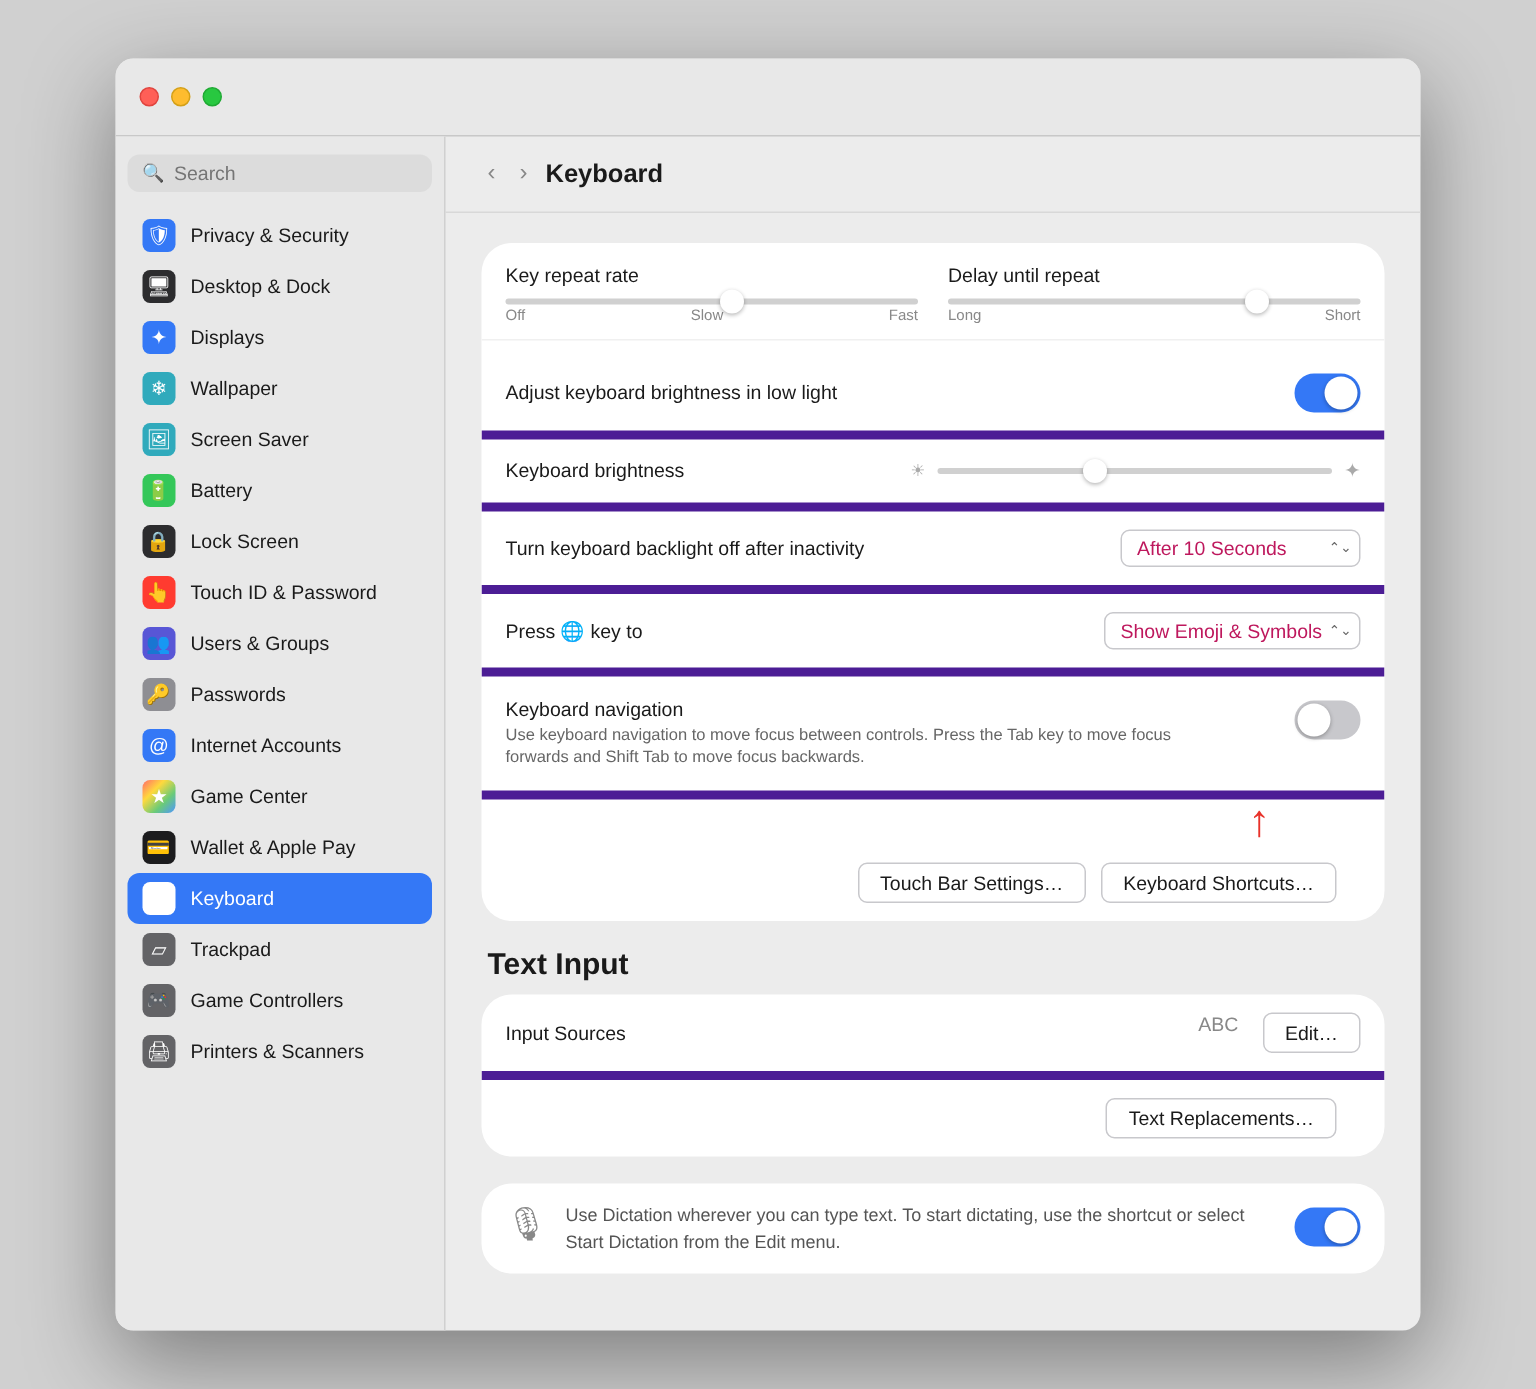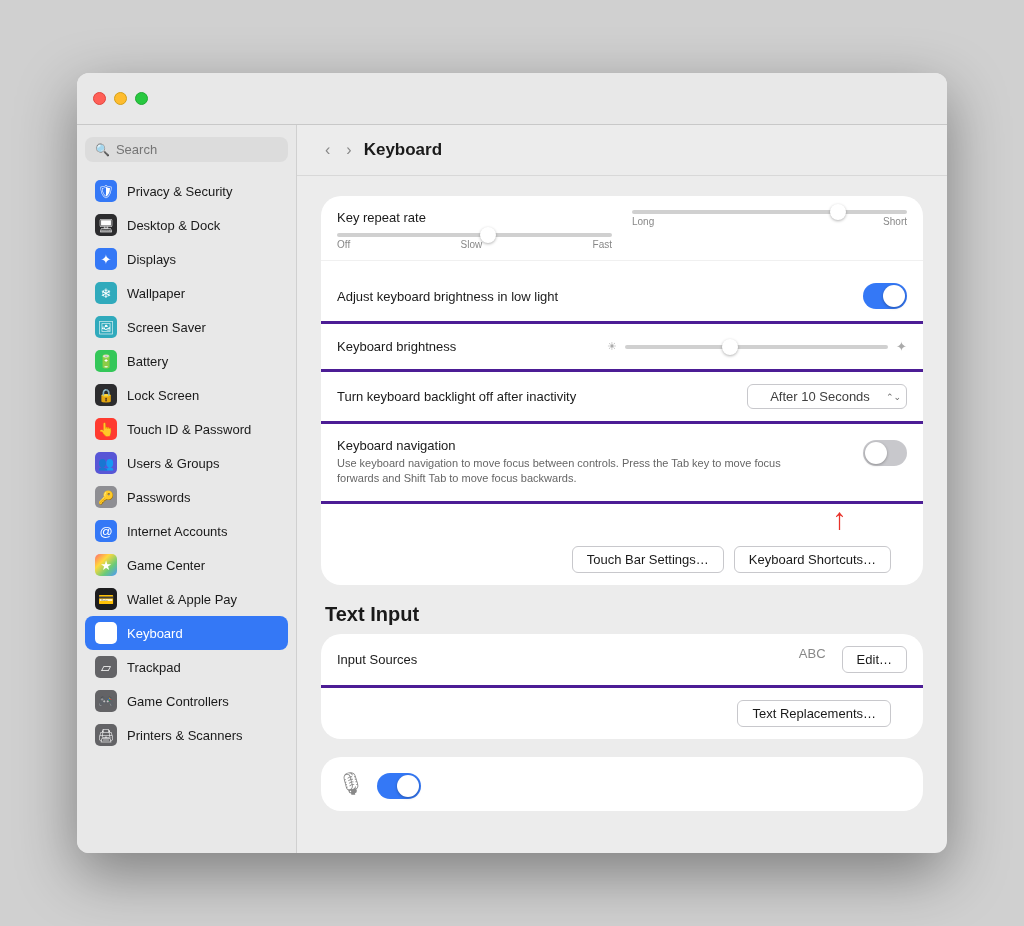--- a/index.html
+++ b/index.html
@@ -161,21 +161,21 @@
       background: white;
       border-radius: 20px;
       margin-bottom: 18px;
       overflow: hidden;
     }
     .settings-row {
       display: flex;
       align-items: center;
       justify-content: space-between;
       padding: 12px 16px;
-      border-bottom: 3px solid #4c1d95;
+      border-bottom: 6px solid #4c1d95;
       min-height: 48px;
     }
     .settings-row:last-child {
       border-bottom: none;
     }
     .settings-row-label {
       font-size: 13px;
       color: #1a1a1a;
     }
     .settings-row-desc {
@@ -240,26 +240,25 @@
     .toggle-on .toggle-knob { right: 2px; }
     .toggle-off .toggle-knob { left: 2px; }
 
     
     .select-dropdown {
       background: white;
       border: 1px solid #c8c8cc;
       border-radius: 6px;
       padding: 4px 24px 4px 10px;
       font-size: 13px;
-      color: #404040;
+      color: #be185d;
       cursor: pointer;
       appearance: none;
       position: relative;
       min-width: 160px;
-      text-align: center;
     }
     .select-wrapper {
       position: relative;
       display: inline-block;
     }
     .select-wrapper::after {
       content: '⌃⌄';
       position: absolute;
       right: 6px;
       top: 50%;
@@ -439,20 +438,21 @@
                 <div class="slider-track">
                   <div class="slider-thumb" style="left:55%;"></div>
                 </div>
                 <div class="slider-labels">
                   <span>Off</span>
                   <span>Slow</span>
                   <span>Fast</span>
                 </div>
               </div>
               <div style="flex:1;">
+                <div style="font-size:13px; color:#1a1a1a; margin-bottom: 8px;">Delay until repeat</div>
                 <div class="slider-track">
                   <div class="slider-thumb" style="left:75%;"></div>
                 </div>
                 <div class="slider-labels">
                   <span>Long</span>
                   <span>Short</span>
                 </div>
               </div>
             </div>
           </div>
@@ -482,20 +482,30 @@
             <div class="select-wrapper">
               <select class="select-dropdown">
                 <option>After 10 Seconds</option>
                 <option>After 30 Seconds</option>
                 <option>After 1 Minute</option>
                 <option>Never</option>
               </select>
             </div>
           </div>
 
+          <div class="settings-row">
+            <span class="settings-row-label">Press 🌐 key to</span>
+            <div class="select-wrapper">
+              <select class="select-dropdown">
+                <option>Show Emoji &amp; Symbols</option>
+                <option>Switch Input Source</option>
+                <option>Do Nothing</option>
+              </select>
+            </div>
+          </div>
 
           <div class="settings-row" style="align-items:flex-start; padding-top:14px; padding-bottom:14px;">
             <div>
               <div class="settings-row-label">Keyboard navigation</div>
               <div class="settings-row-desc">Use keyboard navigation to move focus between controls. Press the Tab key to move focus forwards and Shift Tab to move focus backwards.</div>
             </div>
             <div class="toggle toggle-off" style="margin-top:2px;">
               <div class="toggle-knob"></div>
             </div>
           </div>
@@ -525,20 +535,21 @@
             <div class="button-row">
               <button class="settings-button">Text Replacements…</button>
             </div>
           </div>
         </div>
 
         <div>
           <div class="settings-section">
             <div class="dictation-row">
               <span class="mic-icon">🎙</span>
+              <div class="dictation-text">Use Dictation wherever you can type text. To start dictating, use the shortcut or select Start Dictation from the Edit menu.</div>
               <div class="toggle toggle-on" style="margin-top:4px;">
                 <div class="toggle-knob"></div>
               </div>
             </div>
           </div>
         </div>
 
       </div>
     </div>
   </div>

